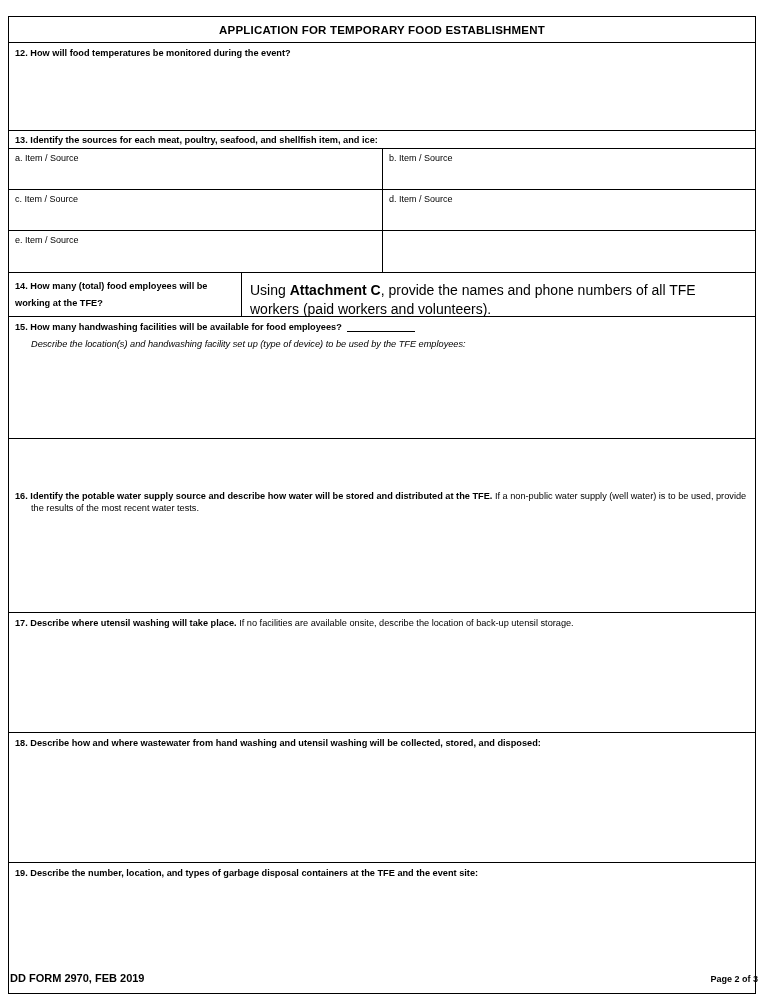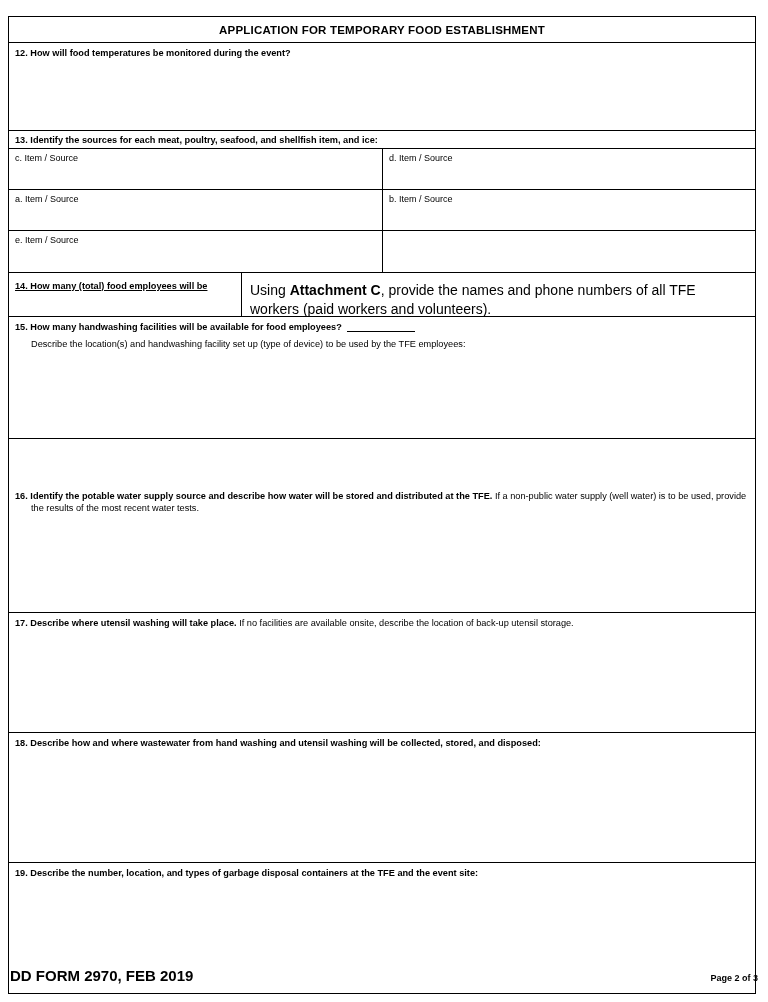--- a/index.html
+++ b/index.html
@@ -60,20 +60,21 @@
     line-height: 1.32;
   }
   .q-label .reg {
     font-weight: normal;
   }
   .q-sub {
     font-size: 9.2px;
     font-weight: normal;
     padding: 5px 6px 0 22px;
     line-height: 1.32;
+    font-style: italic;
   }
   .hang {
     padding-left: 22px;
     text-indent: -16px;
   }
   .blank-line {
     display: inline-block;
     width: 68px;
     border-bottom: 1px solid #000;
     margin-left: 5px;
@@ -117,21 +118,20 @@
     height: 44px;
   }
   .sec14-left {
     width: 233px;
     border-right: 1.1px solid #000;
     box-sizing: border-box;
     font-size: 9.2px;
     font-weight: bold;
     padding: 5px 6px 0 6px;
     line-height: 1.9;
-    text-decoration: underline;
   }
   .sec14-right {
     flex: 1;
     box-sizing: border-box;
     font-size: 14px;
     font-weight: normal;
     padding: 8px 8px 0 8px;
     line-height: 1.35;
   }
   .sec14-right b { font-weight: bold; }
@@ -151,21 +151,21 @@
   .footer {
     position: absolute;
     left: 10px;
     right: 10px;
     bottom: 18px;
     display: flex;
     align-items: baseline;
     justify-content: space-between;
   }
   .footer-left {
-    font-size: 15px;
+    font-size: 11px;
     font-weight: bold;
   }
   .footer-right {
     font-size: 9px;
     font-weight: bold;
   }
 </style>
 </head>
 <body>
 
@@ -182,46 +182,47 @@
       <div class="q-answer"></div>
     </div>
 
     <div class="section">
       <div class="sec13-head">
         <div class="q-label">13. Identify the sources for each meat, poultry, seafood, and shellfish item, and ice:</div>
       </div>
 
       <div class="src-row">
         <div class="src-cell left">
+          <span>a. Item / Source</span>
+        </div>
+        <div class="src-cell right">
+          <span>b. Item / Source</span>
+        </div>
+      </div>
+
+      <div class="src-row">
+        <div class="src-cell left">
           <span>c. Item / Source</span>
         </div>
         <div class="src-cell right">
           <span>d. Item / Source</span>
-        </div>
-      </div>
-
-      <div class="src-row">
-        <div class="src-cell left">
-          <span>a. Item / Source</span>
-        </div>
-        <div class="src-cell right">
-          <span>b. Item / Source</span>
         </div>
       </div>
 
       <div class="src-row">
         <div class="src-cell left">
           <span>e. Item / Source</span>
         </div>
       </div>
     </div>
 
     <div class="section sec14">
       <div class="sec14-left">
         <div>14. How many (total) food employees will be</div>
+        <div>working at the TFE?</div>
       </div>
       <div class="sec14-right">
         <span>Using </span><b>Attachment C</b><span>, provide the names and phone numbers of all TFE workers (paid workers and volunteers).</span>
       </div>
     </div>
 
     <div class="section sec15">
       <div class="q-label">
         <span>15. How many handwashing facilities will be available for food employees?</span><span class="blank-line"></span>
       </div>

